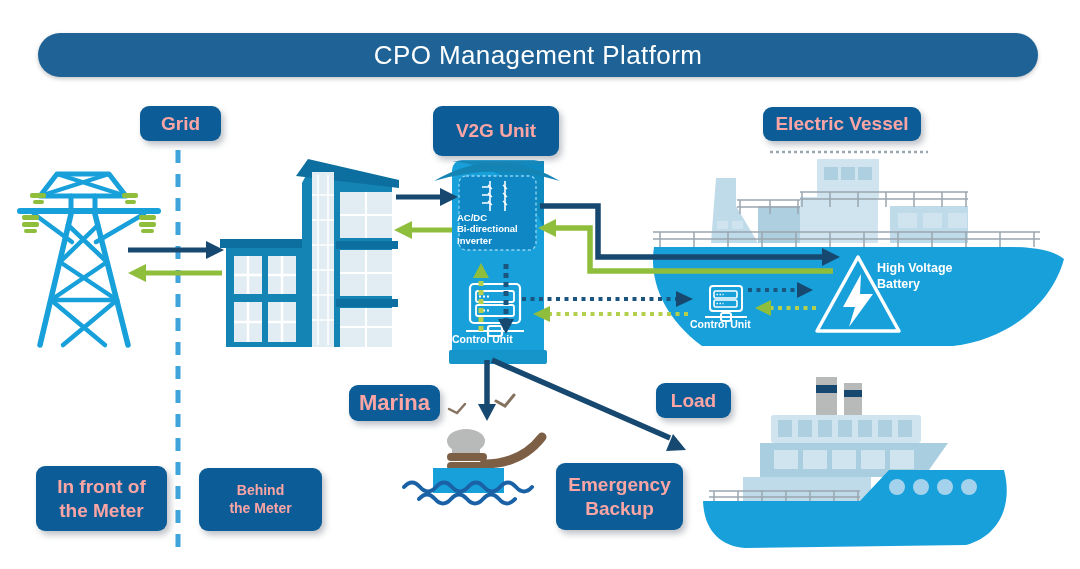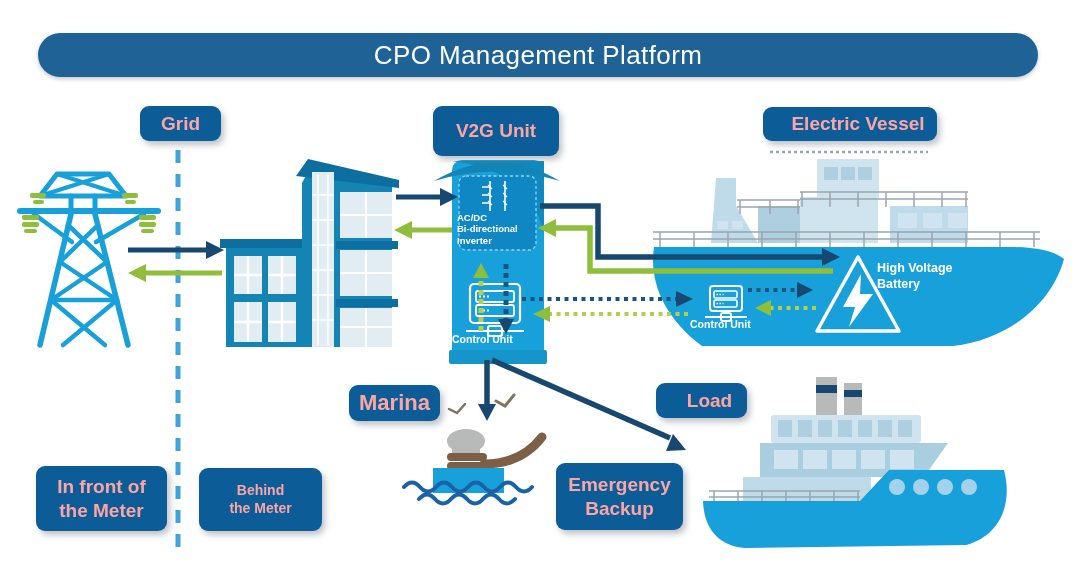--- a/index.html
+++ b/index.html
@@ -228,23 +228,23 @@
     <polygon class="f-navy" points="478,404 496,404 487,421"></polygon>
     <line class="s-navy" stroke-width="5.5" x1="492" y1="360" x2="670" y2="438"></line>
     <polygon class="f-navy" points="686,450 666,451 673,434"></polygon>
   </g>
 </svg>
 
   <div class="title" style="left:38px;top:33px;width:1000px;height:44px;">CPO Management Platform</div>
 
   <div class="pill" style="left:140px;top:106px;width:81px;height:35px;font-size:19px;">Grid</div>
   <div class="pill" style="left:433px;top:106px;width:126px;height:50px;font-size:19px;">V2G Unit</div>
-  <div class="pill" style="left:763px;top:107px;width:158px;height:34px;font-size:19px;padding-left:16px;">Electric Vessel</div>
+  <div class="pill" style="left:763px;top:107px;width:158px;height:34px;font-size:19px;">Electric Vessel</div>
   <div class="pill" style="left:349px;top:385px;width:91px;height:36px;font-size:22px;">Marina</div>
-  <div class="pill" style="left:656px;top:383px;width:75px;height:35px;font-size:19px;padding-left:16px;">Load</div>
+  <div class="pill" style="left:656px;top:383px;width:75px;height:35px;font-size:19px;">Load</div>
   <div class="pill" style="left:556px;top:463px;width:127px;height:67px;font-size:19px;">Emergency
 Backup</div>
   <div class="pill" style="left:36px;top:466px;width:131px;height:65px;font-size:19px;">In front of
 the Meter</div>
   <div class="pill" style="left:199px;top:468px;width:123px;height:63px;font-size:14px;">Behind
 the Meter</div>
 
   <div class="ann" style="left:457px;top:212px;width:82px;font-size:9.5px;line-height:1.2;">AC/DC
 Bi-directional
 Inverter</div>

